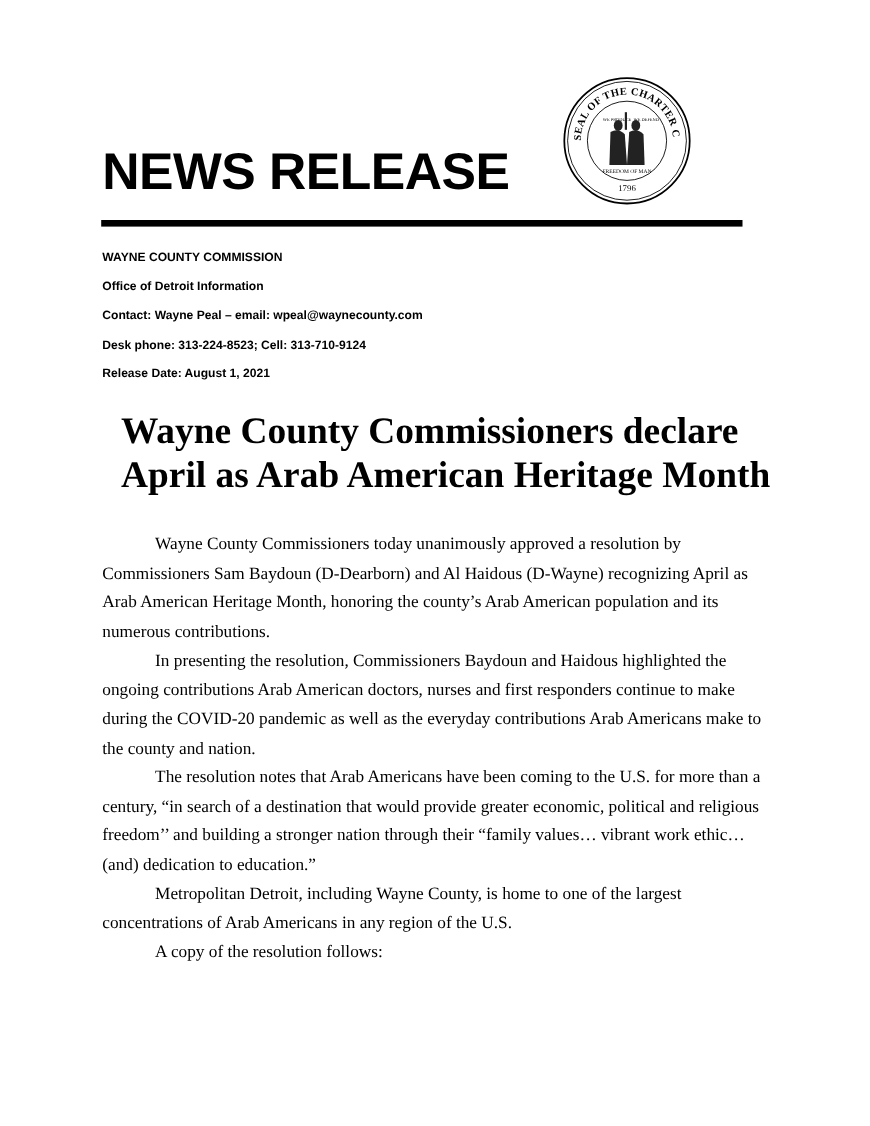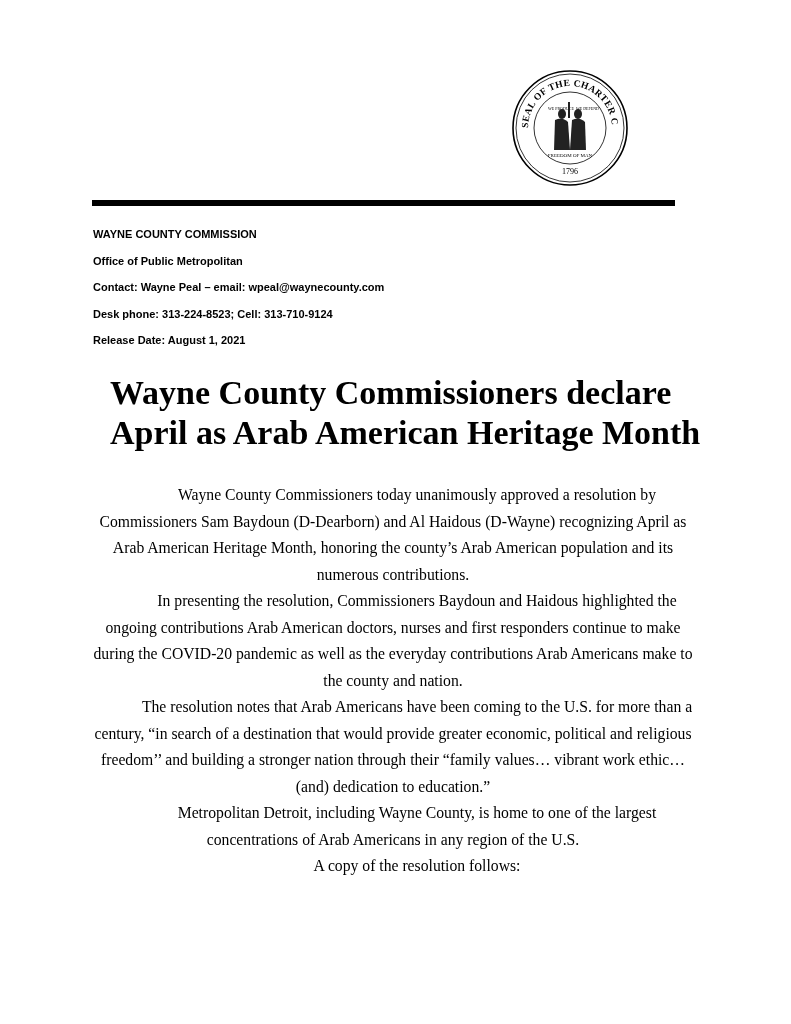--- a/index.html
+++ b/index.html
@@ -5,21 +5,21 @@
     html, body { margin: 0; padding: 0; background: #ffffff; }
     body { width: 791px; height: 1024px; position: relative; overflow: hidden; color: #000; }
     .page { position: absolute; left: 0; top: 0; width: 791px; height: 1024px; background: #fff; }
     .seal { position: absolute; left: 510px; top: 68px; width: 120px; height: 120px; }
     .title { position: absolute; left: 93px; top: 132px; font-family: "Liberation Sans", sans-serif; font-weight: bold; font-size: 47px; letter-spacing: -0.5px; line-height: 1; margin: 0; }
     .rule { position: absolute; left: 92px; top: 200px; width: 583px; height: 6px; background: #000; }
     .contact { position: absolute; left: 93px; top: 225px; font-family: "Liberation Sans", sans-serif; font-weight: bold; font-size: 11px; }
     .contact div { height: 26.5px; line-height: 18px; }
     .headline { position: absolute; left: 110px; top: 373px; font-family: "Liberation Serif", serif; font-weight: bold; font-size: 34px; line-height: 40px; margin: 0; width: 620px; }
     .body { position: absolute; left: 93px; top: 482px; width: 600px; font-family: "Liberation Serif", serif; font-size: 15.7px; line-height: 26.5px; }
-    .body p { margin: 0; text-indent: 48px; text-align: center; }
+    .body p { margin: 0; text-indent: 48px; }
   </style>
 </head>
 <body>
 
 <div class="page">
 
   <svg class="seal" viewBox="0 0 120 120">
     <defs>
       <path id="topArc" d="M 18 60 A 42 42 0 1 1 102 60"></path>
       <path id="botArc" d="M 22 66 A 38 38 0 0 0 98 66"></path>
@@ -36,25 +36,26 @@
     <text x="66" y="42" font-family="Liberation Serif, serif" font-size="4">WE DEFEND</text>
     <g fill="#222">
       <ellipse cx="52" cy="46" rx="4" ry="5"></ellipse>
       <path d="M 45 52 Q 52 48 58 54 L 60 82 L 44 82 Z"></path>
       <ellipse cx="68" cy="46" rx="4" ry="5"></ellipse>
       <path d="M 62 52 Q 69 48 75 54 L 76 82 L 60 82 Z"></path>
       <rect x="58" y="34" width="2" height="16"></rect>
     </g>
   </svg>
 
+  <h1 class="title">NEWS RELEASE</h1>
   <div class="rule"></div>
 
   <div class="contact">
     <div>WAYNE COUNTY COMMISSION</div>
-    <div>Office of Public Metropolitan</div>
+    <div>Office of Detroit Information</div>
     <div>Contact: Wayne Peal – email: wpeal@waynecounty.com</div>
     <div>Desk phone: 313-224-8523; Cell: 313-710-9124</div>
     <div>Release Date: August 1, 2021</div>
   </div>
 
   <h2 class="headline">Wayne County Commissioners declare April as Arab American Heritage Month</h2>
 
   <div class="body">
     <p>Wayne County Commissioners today unanimously approved a resolution by Commissioners Sam Baydoun (D-Dearborn) and Al Haidous (D-Wayne) recognizing April as Arab American Heritage Month, honoring the county’s Arab American population and its numerous contributions.</p>
     <p>In presenting the resolution, Commissioners Baydoun and Haidous highlighted the ongoing  contributions Arab American doctors, nurses and first responders continue to make during the COVID-20 pandemic as well as the everyday contributions Arab Americans make to the county and nation.</p>

